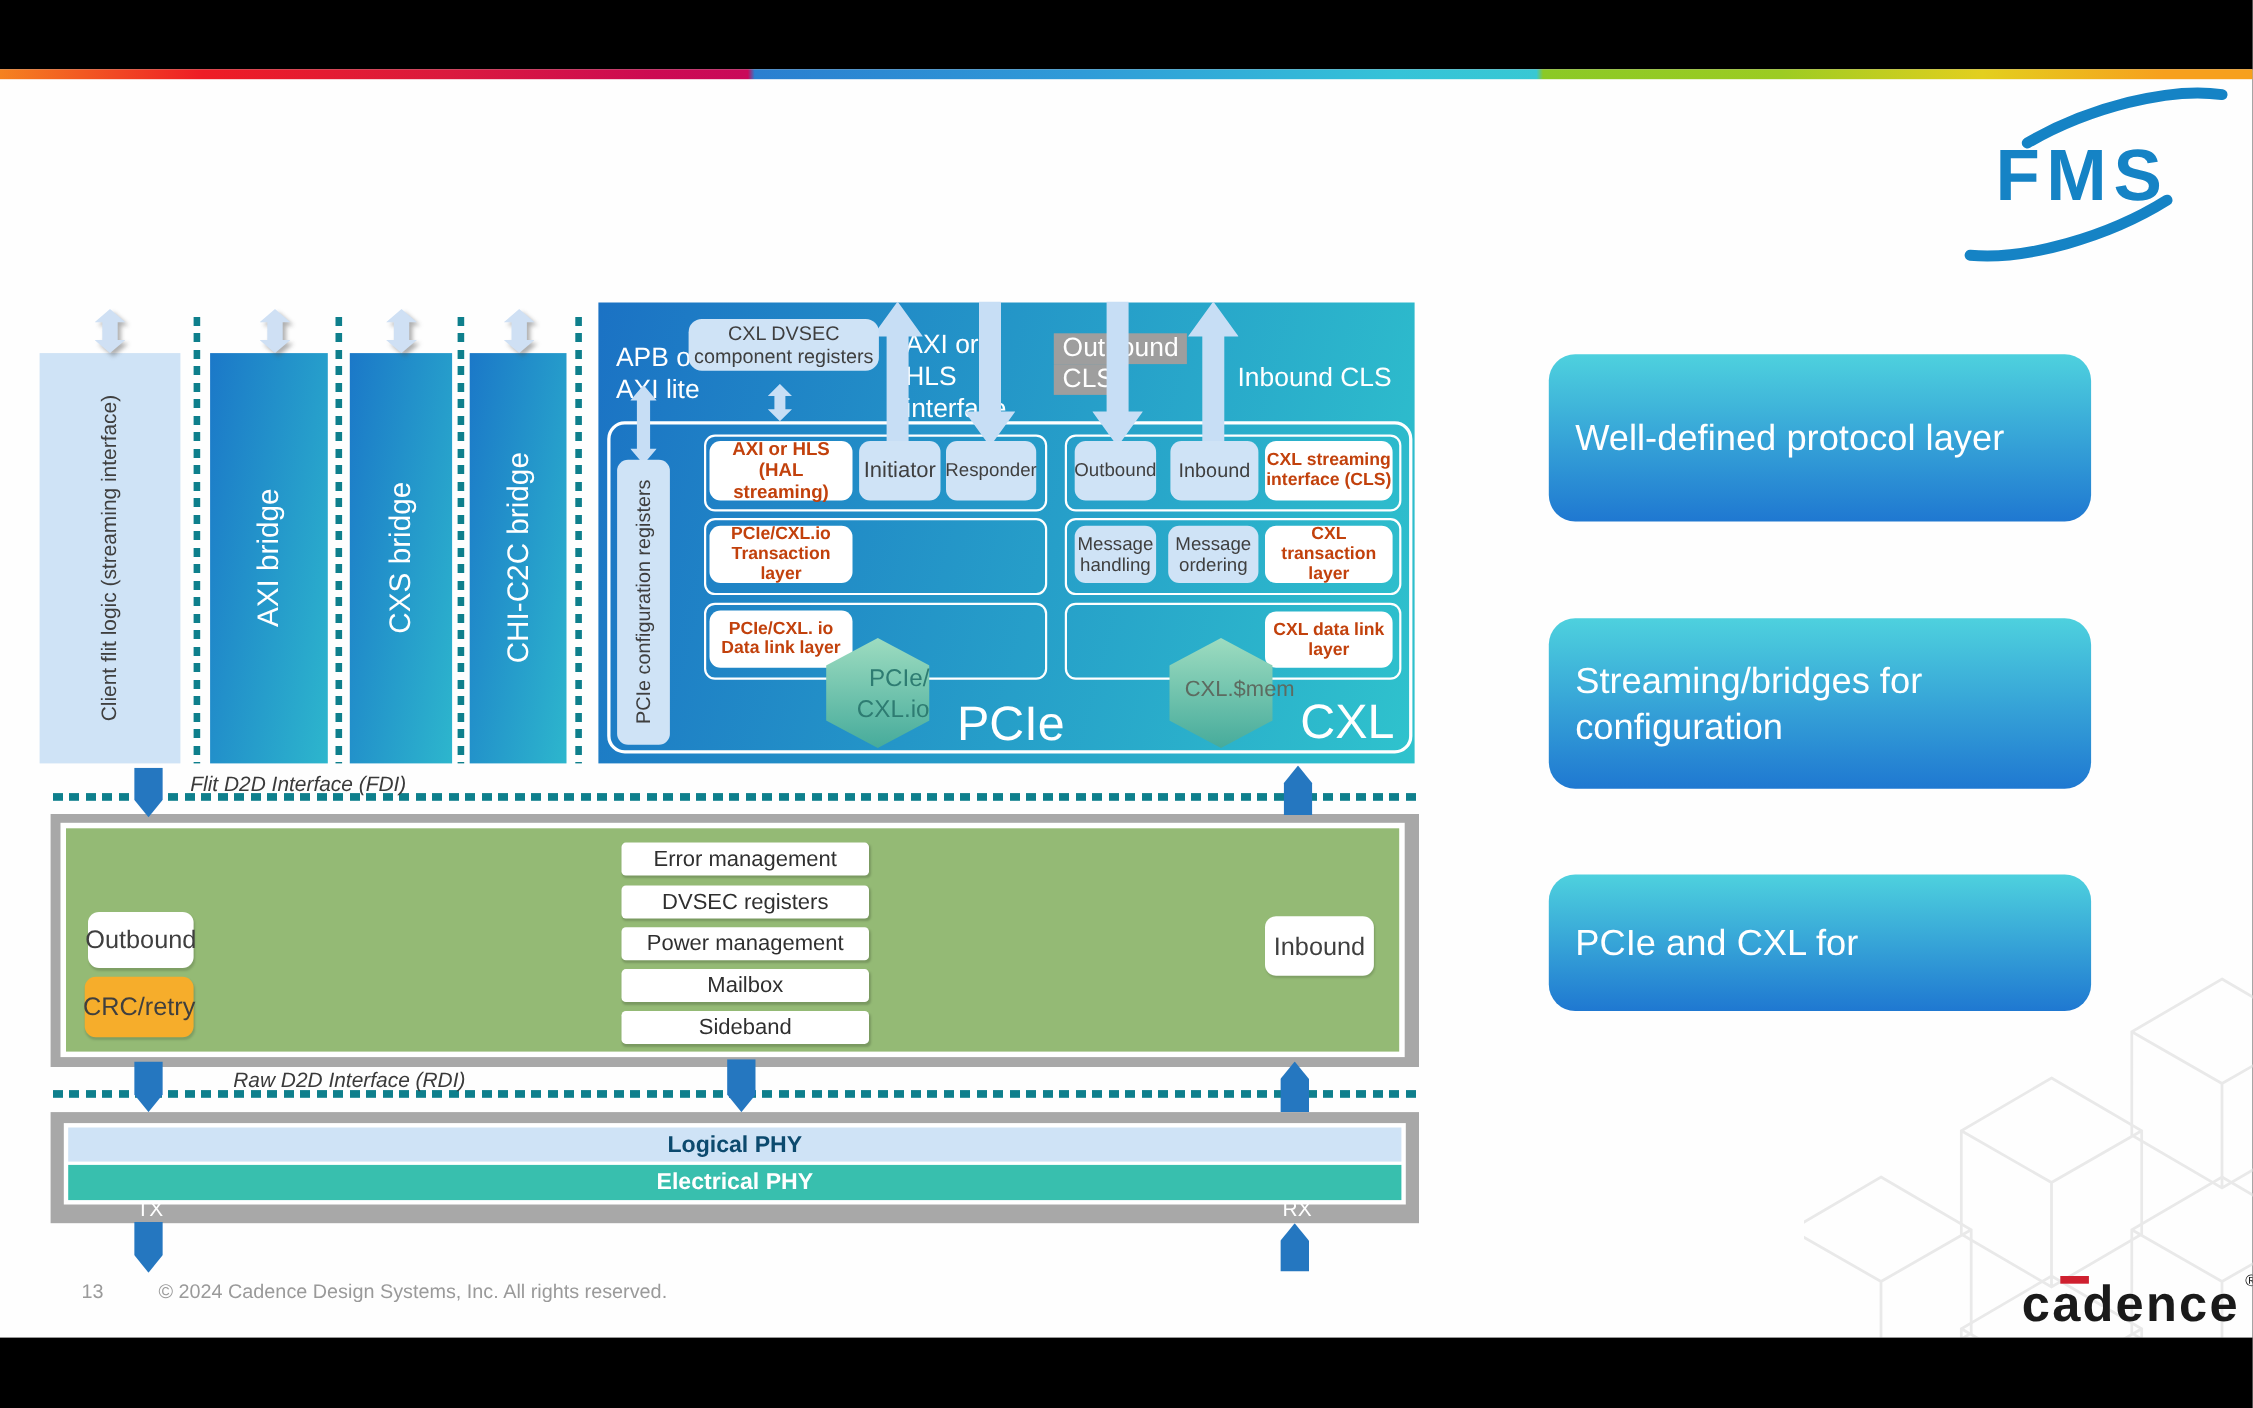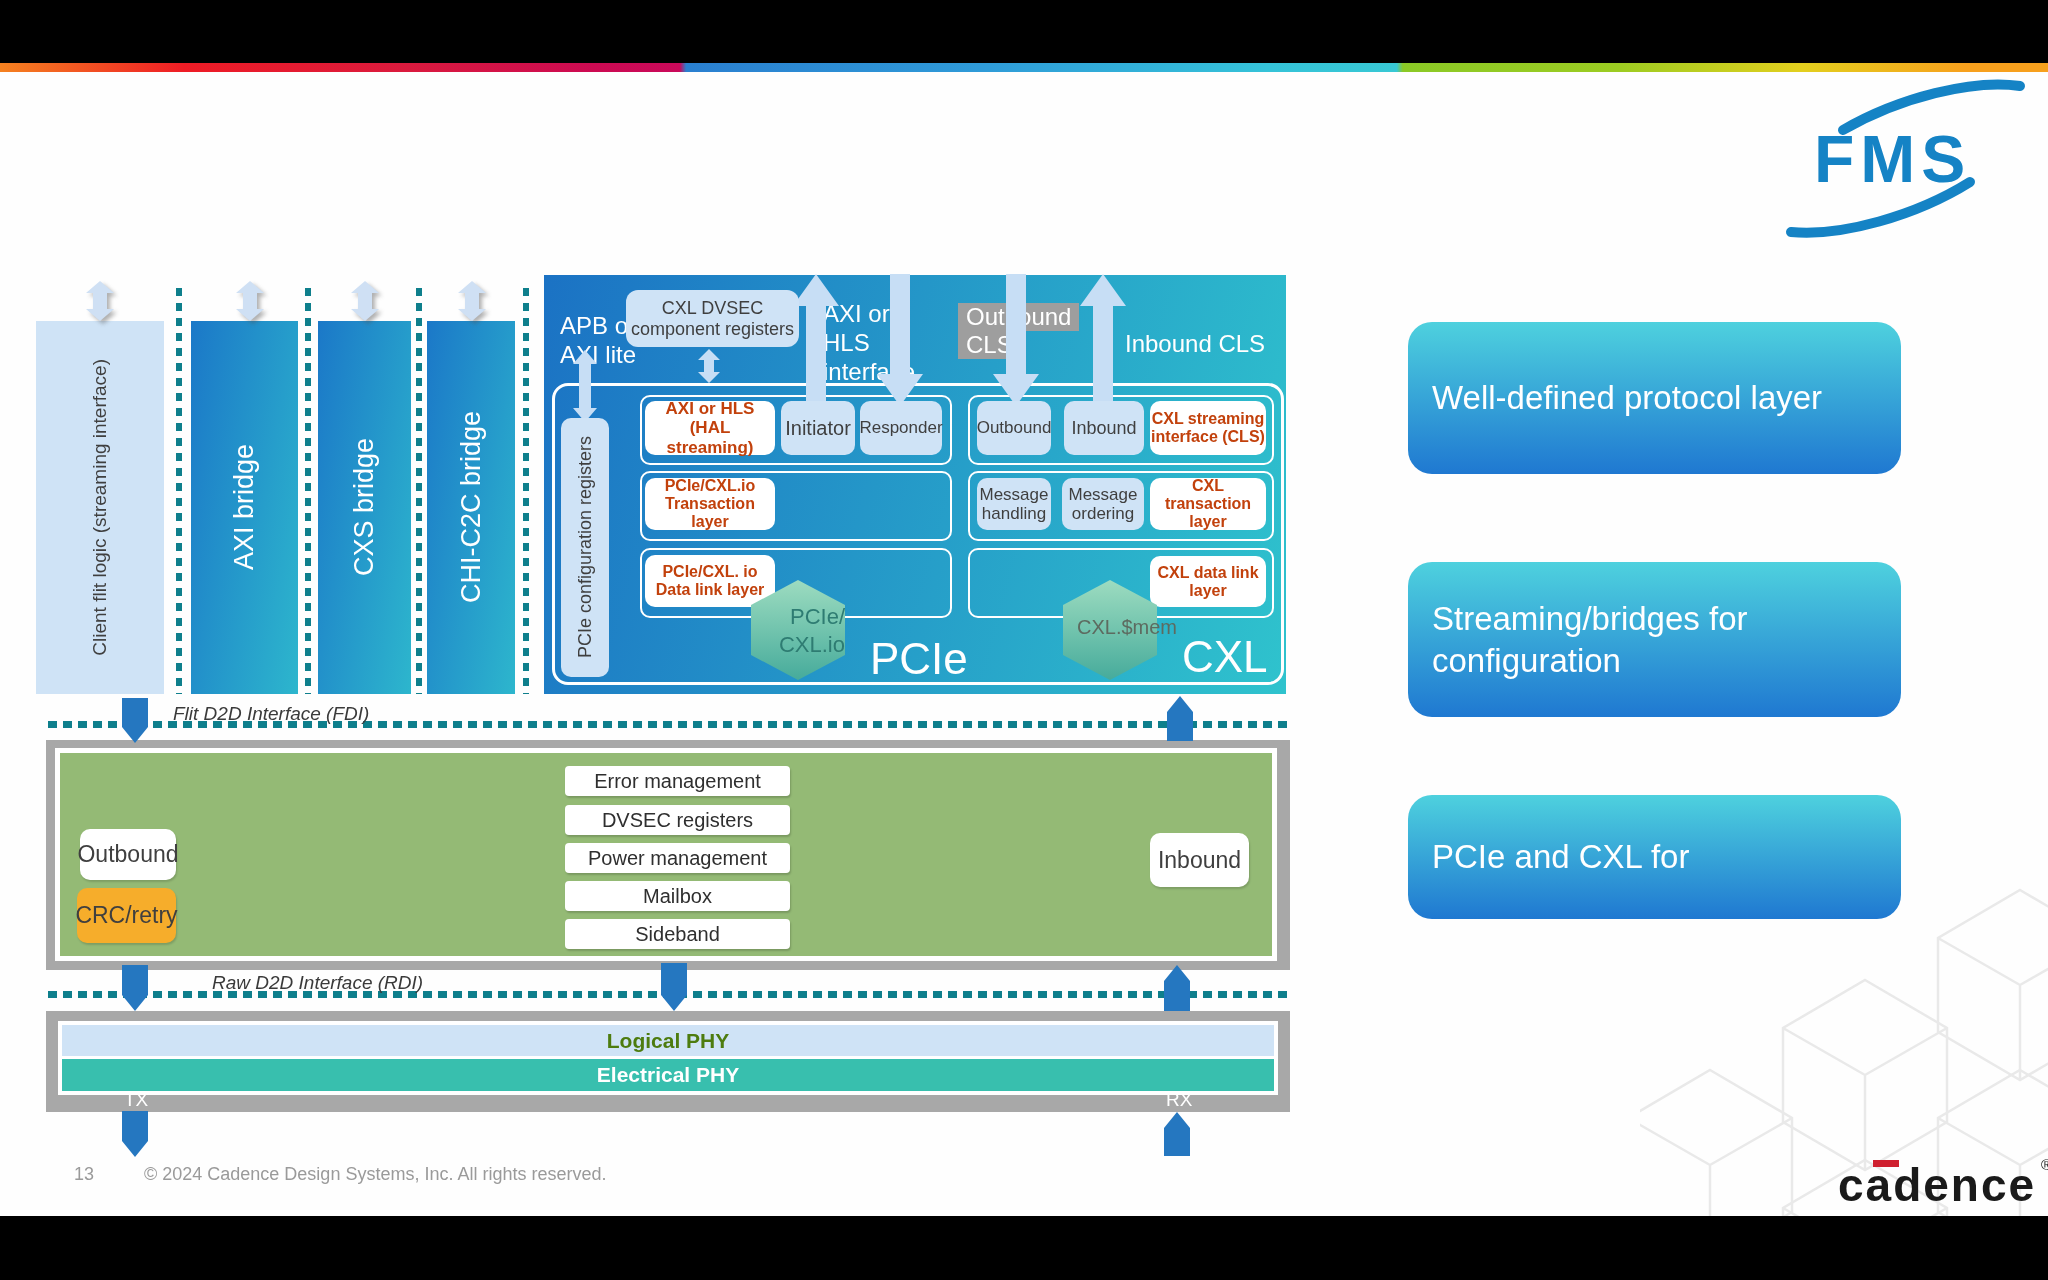--- a/index.html
+++ b/index.html
@@ -141,21 +141,21 @@
     <span class="vlabel">CHI-C2C bridge</span>
   </div>
 
   <div class="abs bigbox"></div>
 
   <div class="abs wlab" style="left:560px;top:312px;font-size:24px">
     <div>APB or</div>
     <div>AXI lite</div>
   </div>
 
-  <div class="abs lbbox" style="left:626px;top:290px;width:173px;height:57px;font-size:18px;border-radius:12px">
+  <div class="abs lbbox" style="left:626px;top:290px;width:173px;height:47px;font-size:18px;border-radius:12px">
     <div>CXL DVSEC</div>
     <div>component registers</div>
   </div>
 
   <div class="abs wlab" style="left:823px;top:300px;font-size:24px">
     <div>AXI or</div>
     <div>HLS</div>
     <div>interface</div>
   </div>
 
@@ -287,21 +287,21 @@
     </svg>
   <svg class="abs ar bluear" style="left:1164px;top:965px" width="26" height="46">
       <polygon points="13,0 26,16 26,46 0,46 0,16"></polygon>
     </svg>
   <div class="abs hdash" style="left:48px;top:991px;width:1242px"></div>
   <div class="abs iface" style="left:212px;top:972px">Raw D2D Interface (RDI)</div>
 
   <div class="abs graybox" style="left:46px;top:1011px;width:1244px;height:101px">
     <div class="whiteinset" style="left:12px;top:10px;right:12px;bottom:17px"></div>
   </div>
-  <div class="abs phybar" style="top:1025px;height:31px;background:#cfe3f6;color:#4d7c0f">Logical PHY</div>
+  <div class="abs phybar" style="top:1025px;height:31px;background:#cfe3f6;color:#0c4a6e">Logical PHY</div>
   <div class="abs phybar" style="top:1059px;height:32px;background:#38bfae;color:#fff">Electrical PHY</div>
   <div class="abs txrx" style="left:124px;top:1089px">TX</div>
   <div class="abs txrx" style="left:1166px;top:1089px">RX</div>
   <svg class="abs ar bluear" style="left:122px;top:1111px" width="26" height="46">
       <polygon points="0,0 26,0 26,30 13,46 0,30"></polygon>
     </svg>
   <svg class="abs ar bluear" style="left:1164px;top:1112px" width="26" height="44">
       <polygon points="13,0 26,16 26,44 0,44 0,16"></polygon>
     </svg>
 

